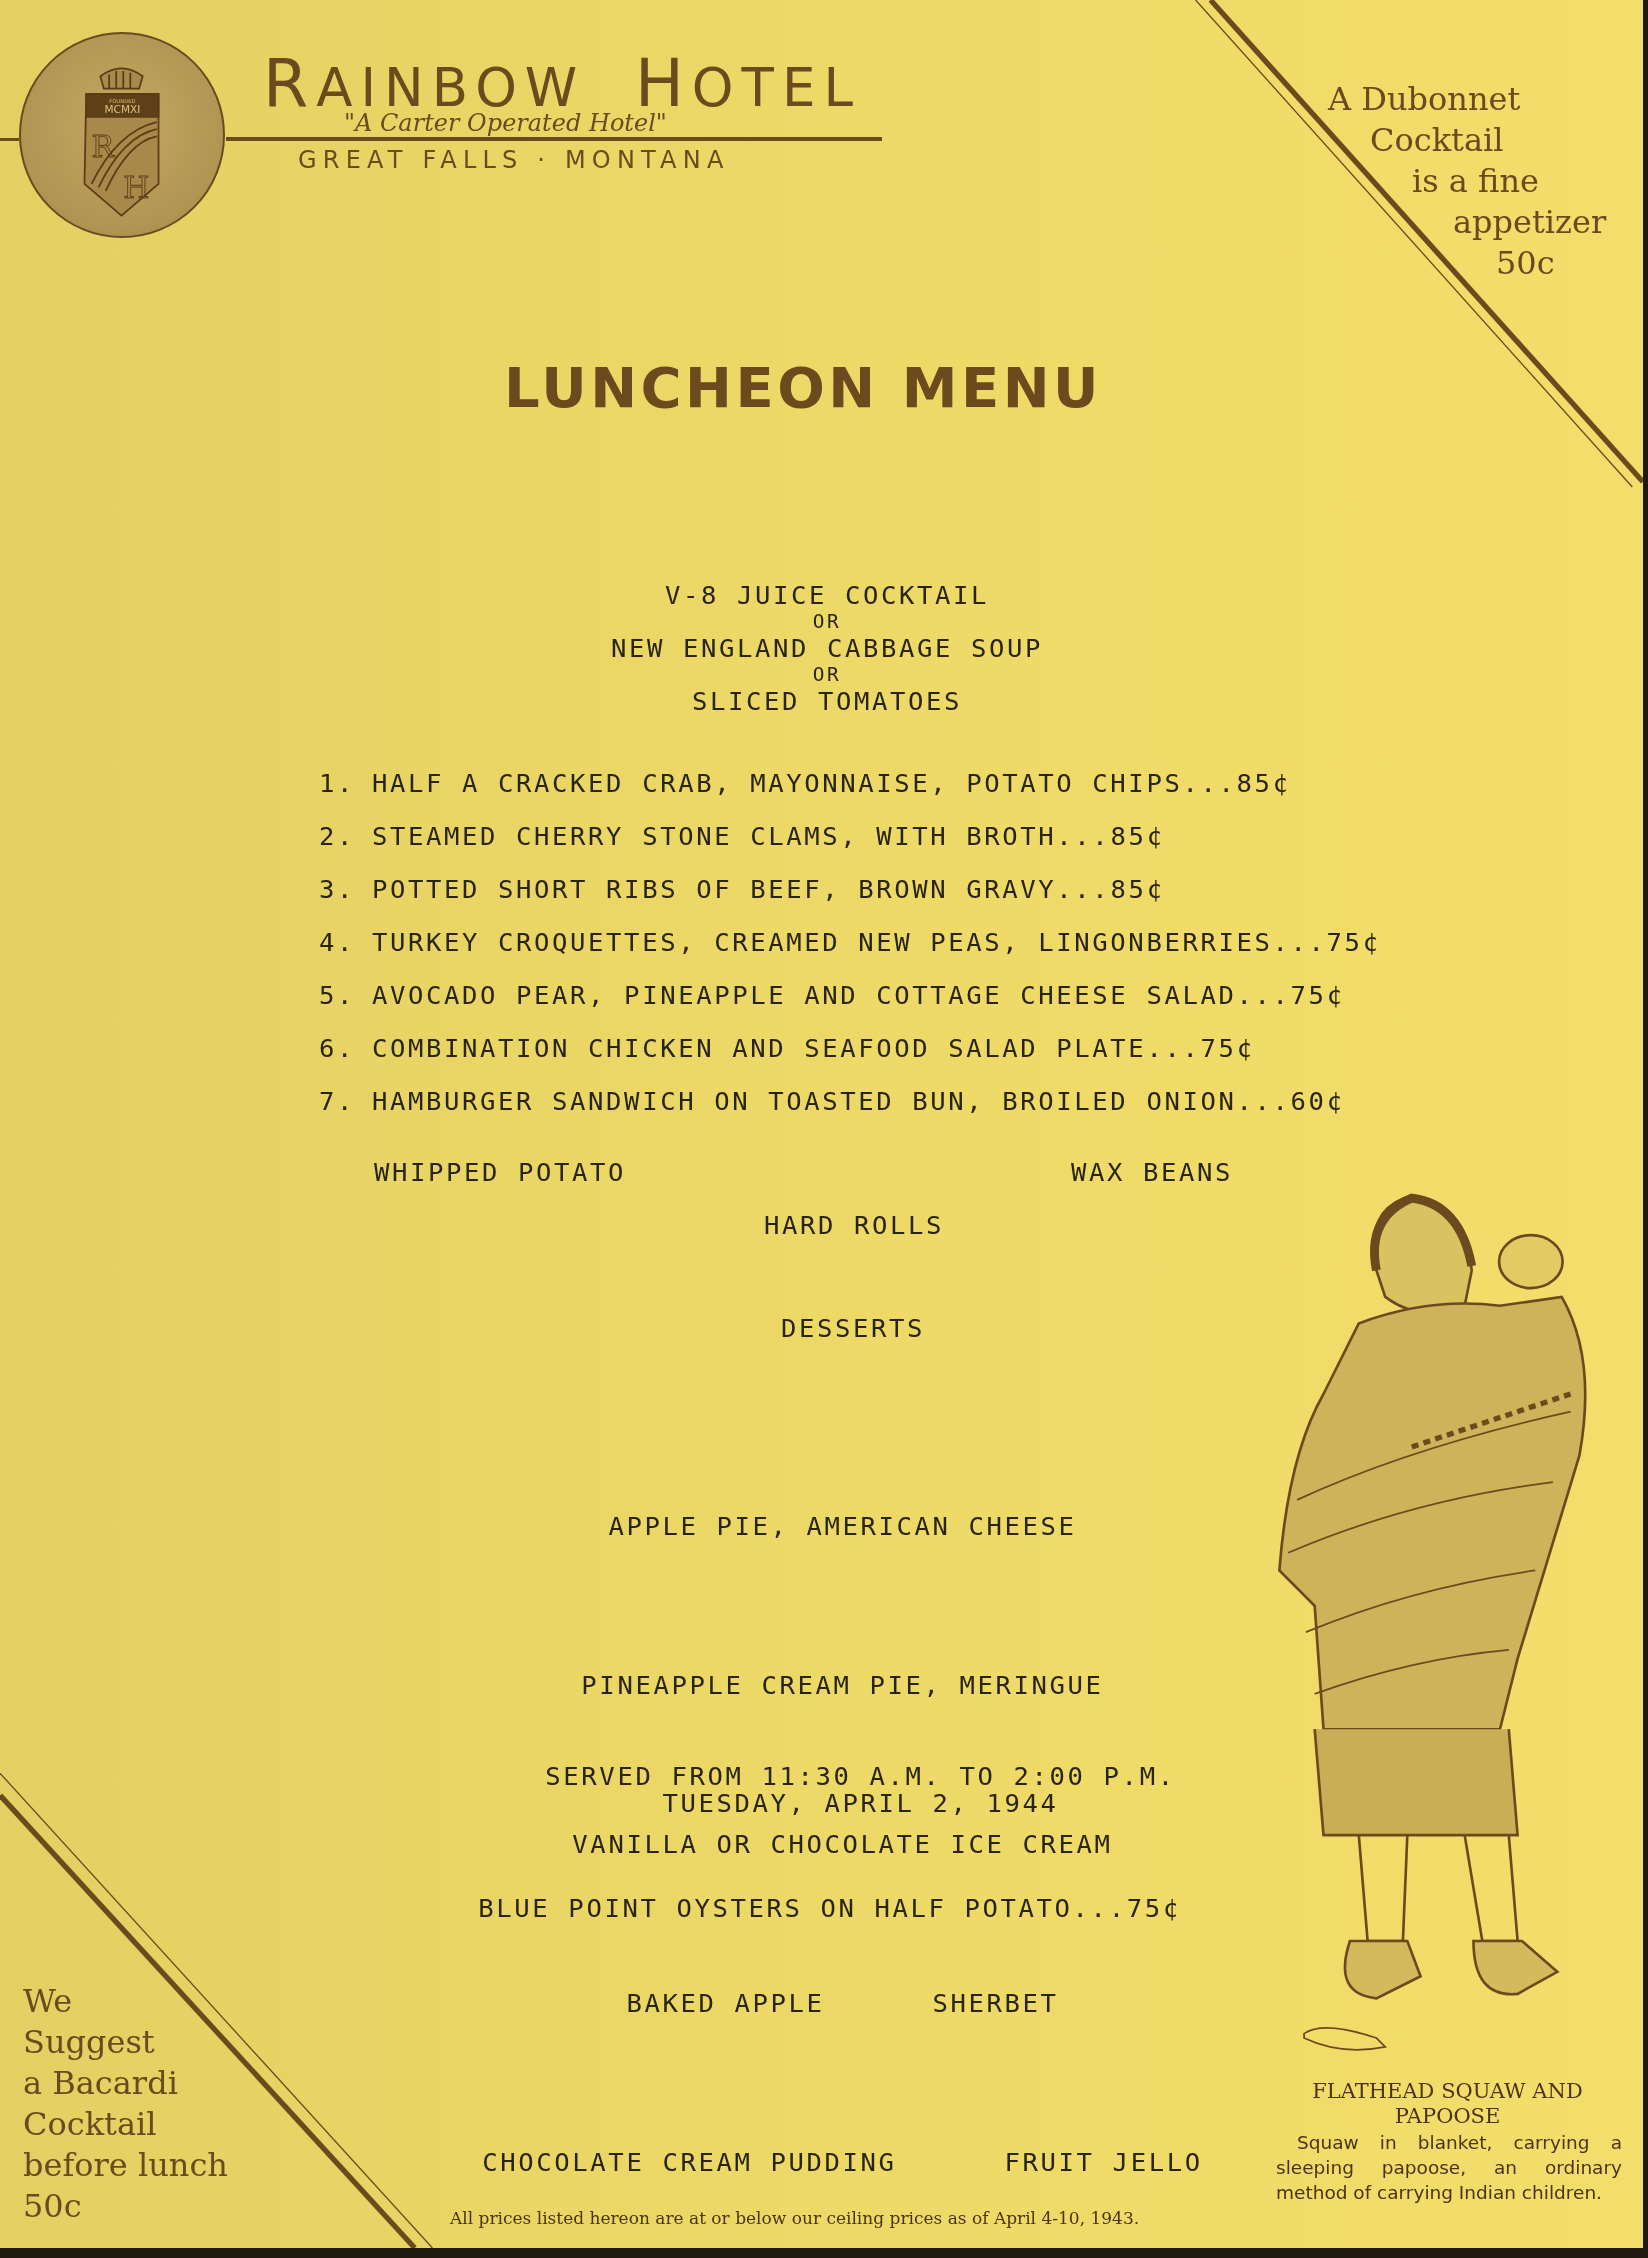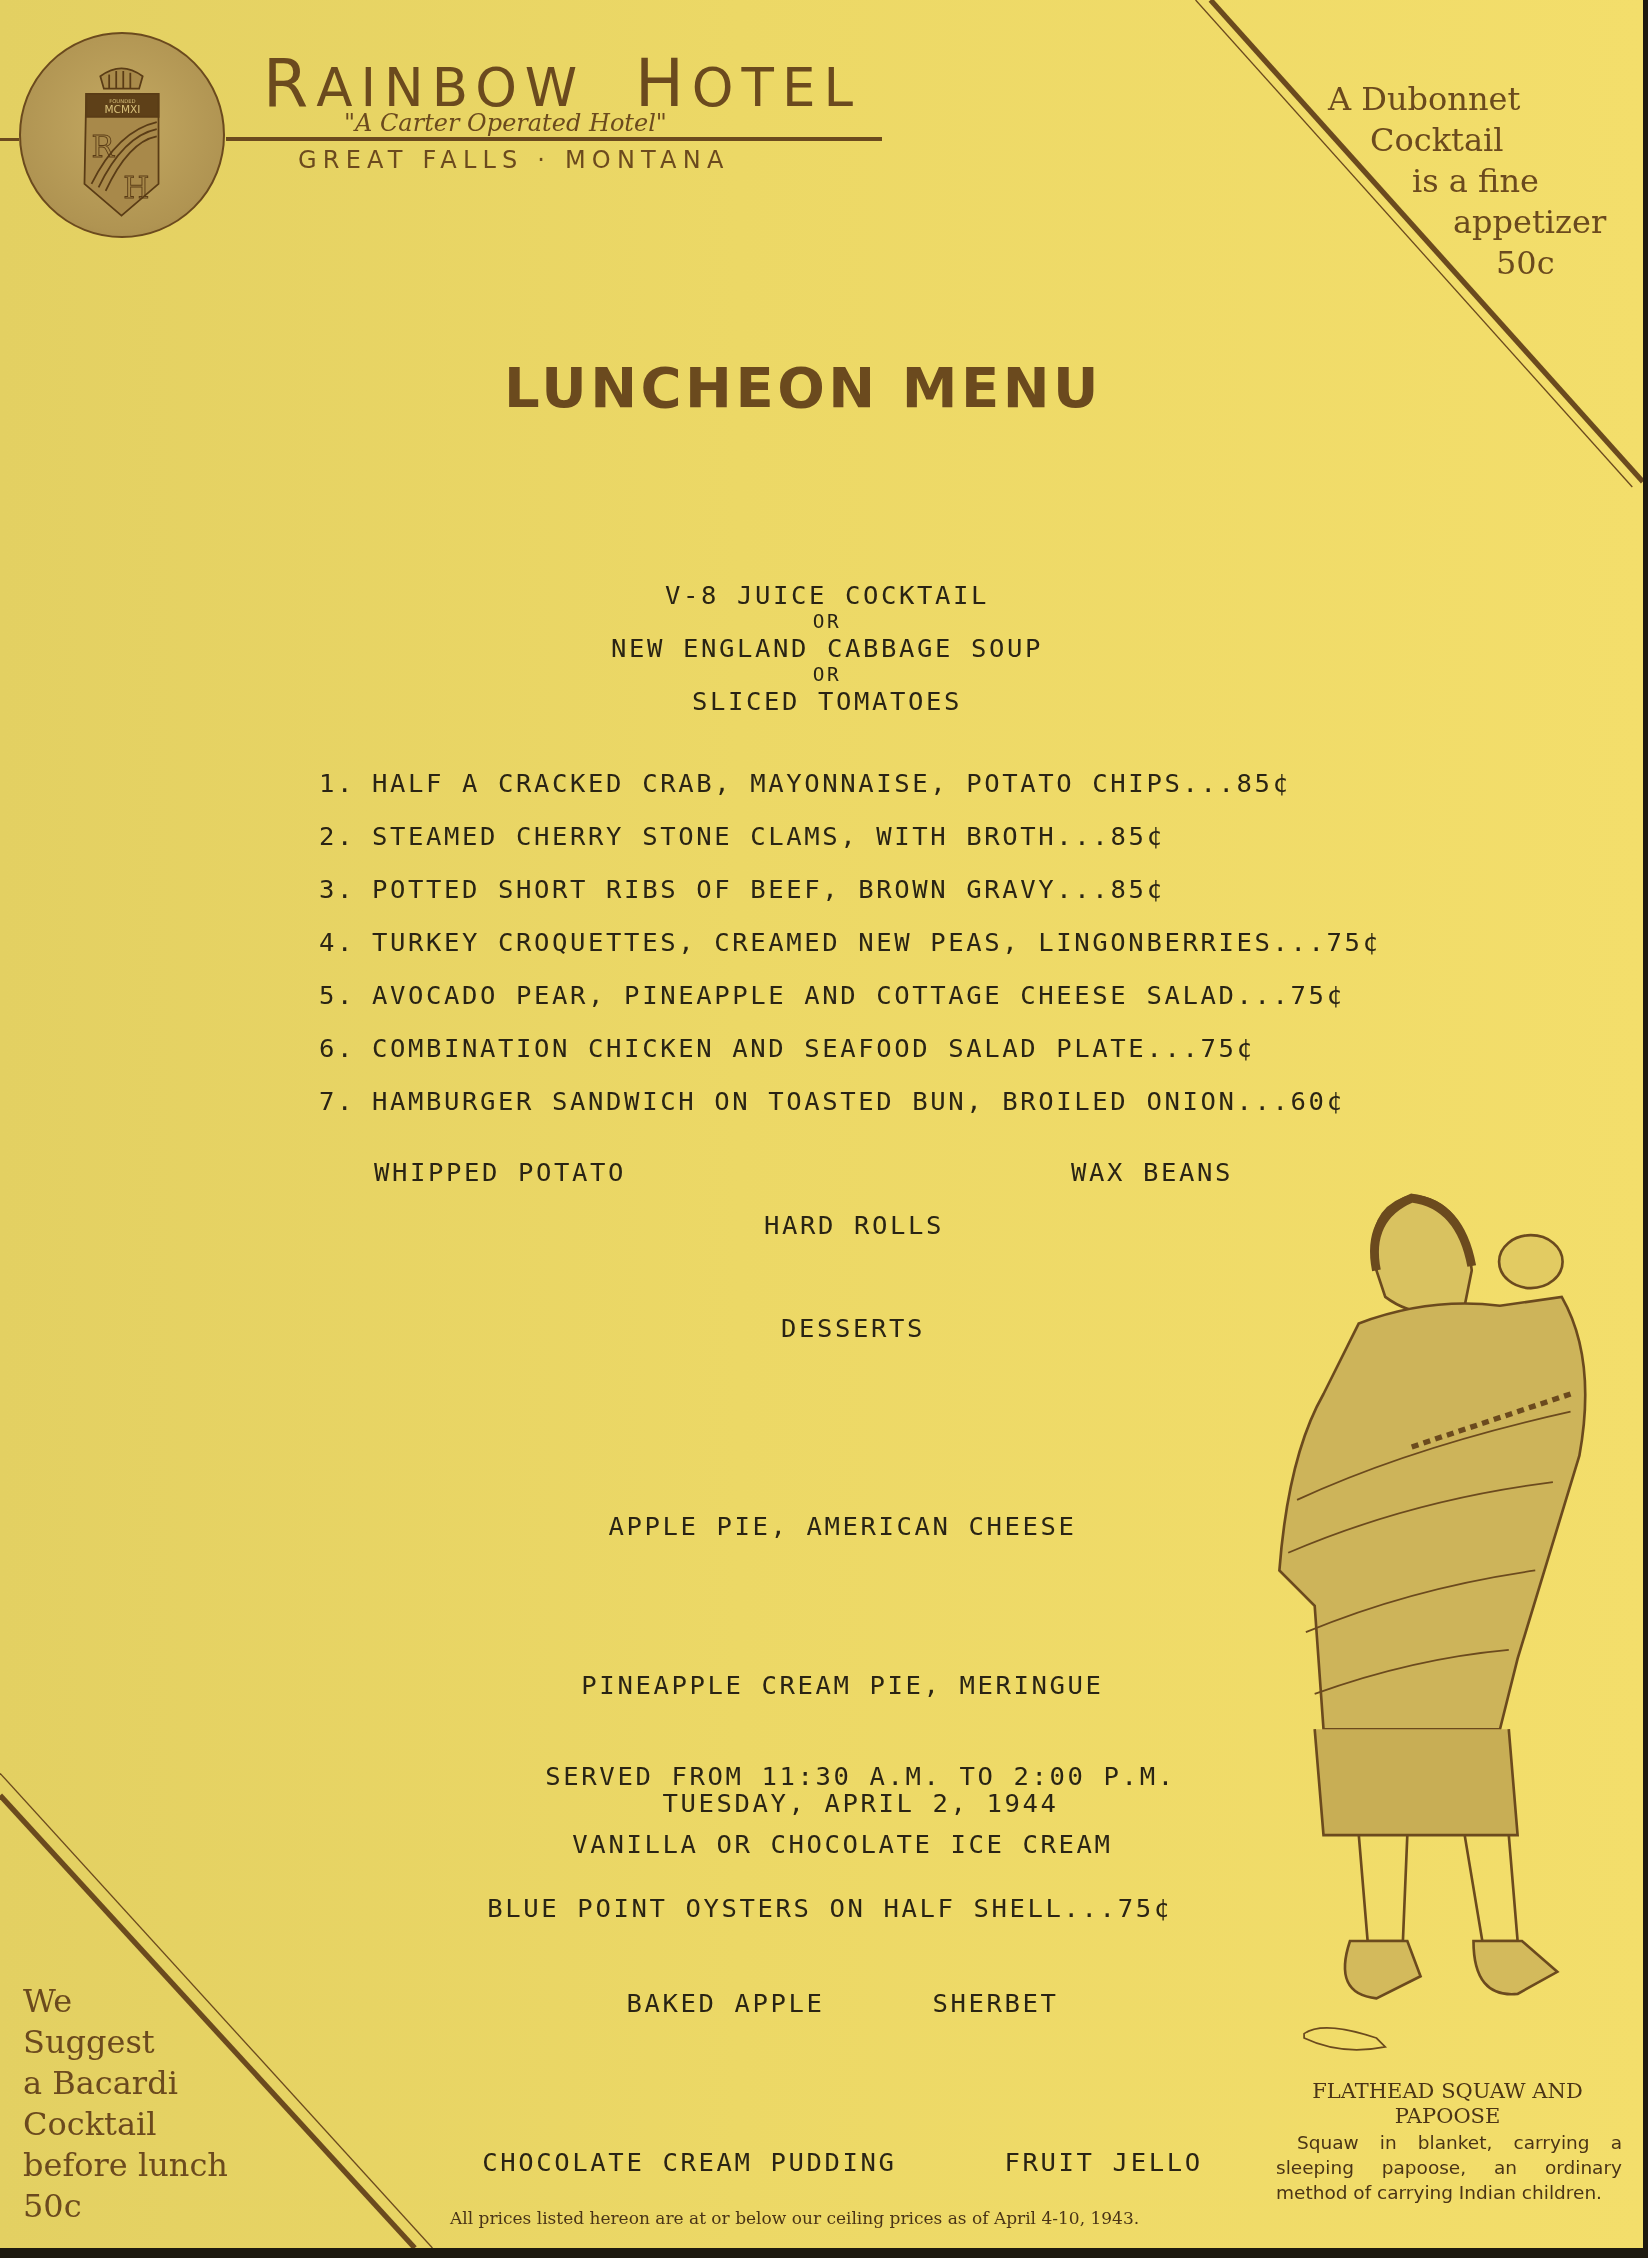--- a/index.html
+++ b/index.html
@@ -167,21 +167,21 @@
     <div>BAKED APPLE      SHERBET</div>
     <div>CHOCOLATE CREAM PUDDING      FRUIT JELLO</div>
     
   </div>
 
   <div class="abs tw center-col" style="top:1763px; line-height:26.5px; padding-left:115px; box-sizing:border-box;">
     <div>SERVED FROM 11:30 A.M. TO 2:00 P.M.</div>
     <div>TUESDAY, APRIL 2, 1944</div>
   </div>
 
-  <div class="abs tw center-col" style="top:1893px; padding-left:53px; box-sizing:border-box;">BLUE POINT OYSTERS ON HALF SHELL...75¢</div>
+  <div class="abs tw center-col" style="top:1893px; padding-left:53px; box-sizing:border-box;">BLUE POINT OYSTERS ON HALF POTATO...75¢</div>
 
   <div class="abs promo promo-bl">
     <div>We</div>
     <div>Suggest</div>
     <div>a Bacardi</div>
     <div>Cocktail</div>
     <div>before lunch</div>
     <div>50c</div>
   </div>
 

